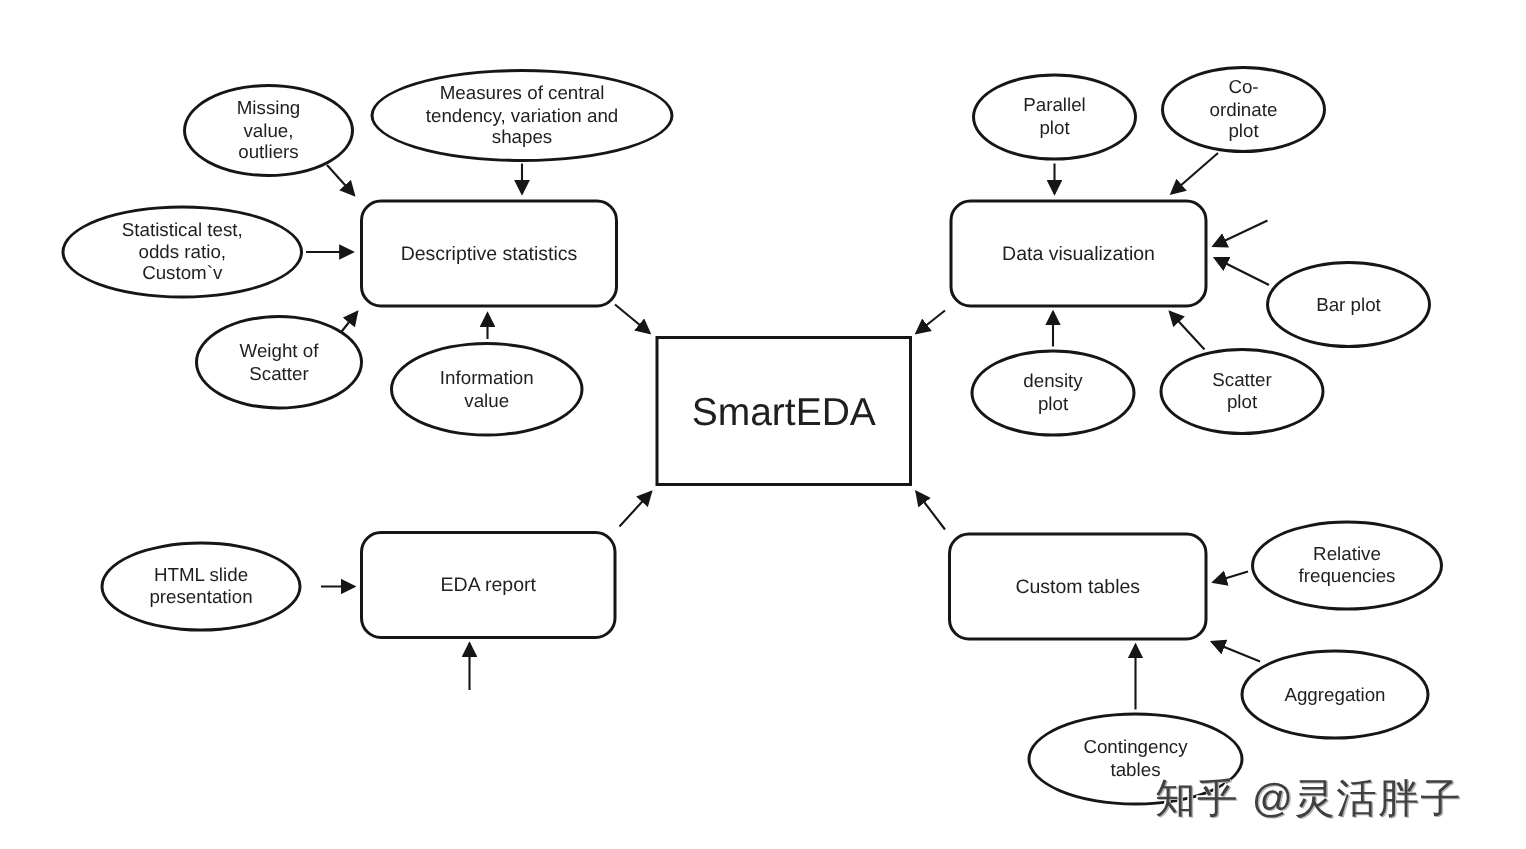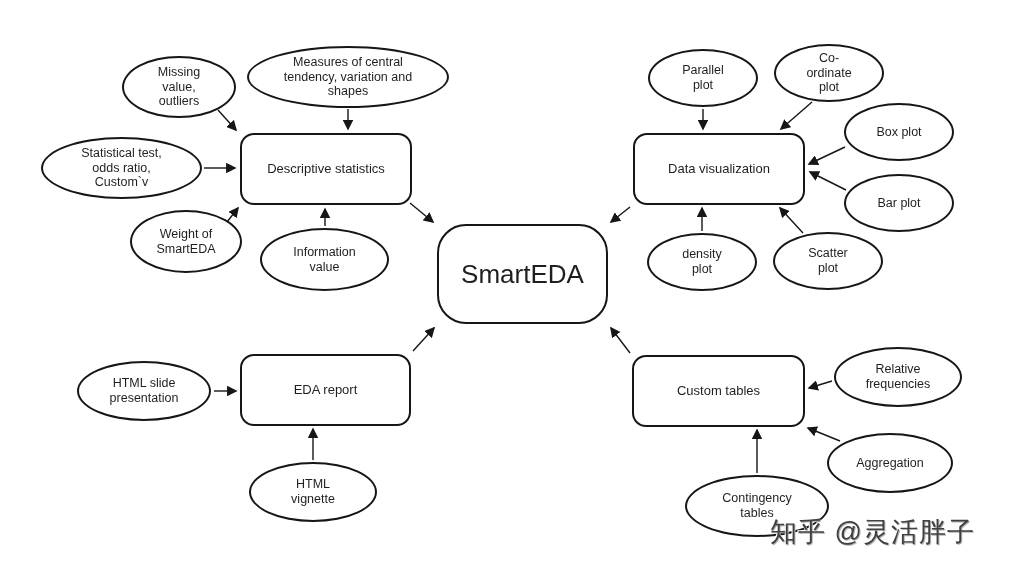--- a/index.html
+++ b/index.html
@@ -63,21 +63,21 @@
     color: #404040;
     text-shadow: 1px 1px 0 #b5b5b5, -1px -1px 0 #ffffff;
     white-space: nowrap;
   }
 </style>
 </head>
 <body>
 
 <div id="canvas">
 
-  <div class="node cbox" style="left:437px;top:224px;width:171px;height:100px;border-radius:29px;">
+  <div class="node cbox" style="left:437px;top:224px;width:171px;height:100px;">
     <span class="lbl">SmartEDA</span>
   </div>
 
   <div class="node rbox" style="left:240px;top:133px;width:172px;height:72px;">
     <span class="lbl" style="max-width:120px;">Descriptive statistics</span>
   </div>
 
   <div class="node rbox" style="left:633px;top:133px;width:172px;height:72px;">
     <span class="lbl" style="max-width:125px;">Data visualization</span>
   </div>
@@ -96,58 +96,52 @@
 
   <div class="node ellipse" style="left:247px;top:46px;width:202px;height:62px;">
     <span class="lbl" style="max-width:135px;">Measures of central tendency, variation and shapes</span>
   </div>
 
   <div class="node ellipse" style="left:41px;top:137px;width:161px;height:62px;">
     <span class="lbl" style="max-width:100px;">Statistical test, odds ratio, Custom`v</span>
   </div>
 
   <div class="node ellipse" style="left:130px;top:210px;width:112px;height:63px;">
-    <span class="lbl" style="max-width:70px;">Weight of SmartEDA</span>
+    <span class="lbl" style="max-width:70px;">Weight of Scatter</span>
   </div>
 
   <div class="node ellipse" style="left:260px;top:228px;width:129px;height:63px;">
     <span class="lbl" style="max-width:85px;">Information value</span>
   </div>
 
   <div class="node ellipse" style="left:648px;top:49px;width:110px;height:58px;">
     <span class="lbl" style="max-width:50px;">Parallel plot</span>
   </div>
 
   <div class="node ellipse" style="left:774px;top:44px;width:110px;height:58px;">
     <span class="lbl" style="max-width:54px;">Co-ordinate plot</span>
   </div>
 
-  <div class="node ellipse" style="left:844px;top:103px;width:110px;height:58px;">
-    <span class="lbl">Box plot</span>
-  </div>
 
   <div class="node ellipse" style="left:844px;top:174px;width:110px;height:58px;">
     <span class="lbl">Bar plot</span>
   </div>
 
   <div class="node ellipse" style="left:773px;top:232px;width:110px;height:58px;">
     <span class="lbl" style="max-width:50px;">Scatter plot</span>
   </div>
 
   <div class="node ellipse" style="left:647px;top:233px;width:110px;height:58px;">
     <span class="lbl" style="max-width:50px;">density plot</span>
   </div>
 
-  <div class="node ellipse" style="left:77px;top:361px;width:134px;height:60px;">
+  <div class="node ellipse" style="left:67px;top:361px;width:134px;height:60px;">
     <span class="lbl" style="max-width:90px;">HTML slide presentation</span>
   </div>
 
-  <div class="node ellipse" style="left:249px;top:462px;width:128px;height:60px;">
-    <span class="lbl" style="max-width:60px;">HTML vignette</span>
-  </div>
 
   <div class="node ellipse" style="left:834px;top:347px;width:128px;height:60px;">
     <span class="lbl" style="max-width:80px;">Relative frequencies</span>
   </div>
 
   <div class="node ellipse" style="left:827px;top:433px;width:126px;height:60px;">
     <span class="lbl">Aggregation</span>
   </div>
 
   <div class="node ellipse" style="left:685px;top:475px;width:144px;height:62px;">

